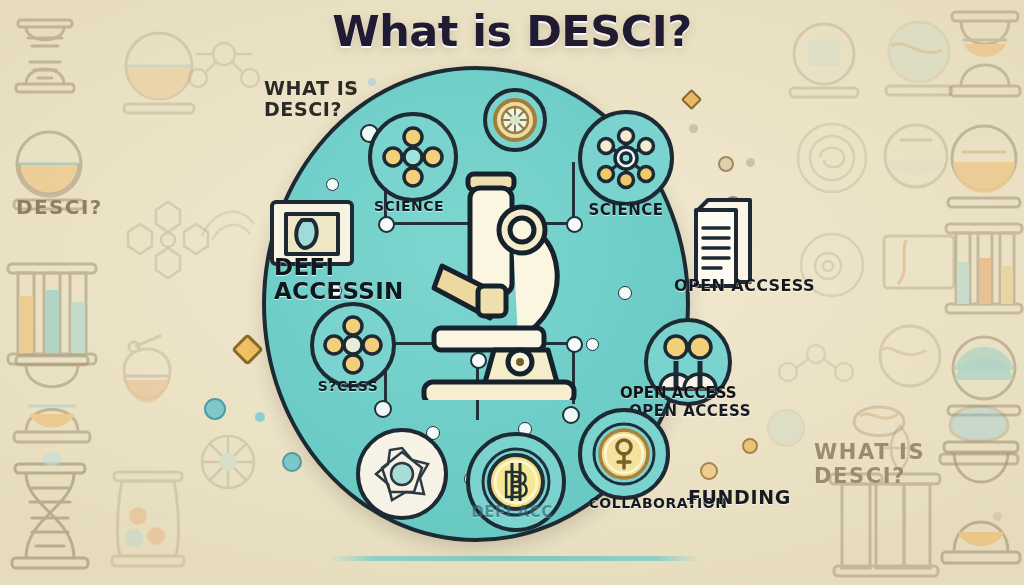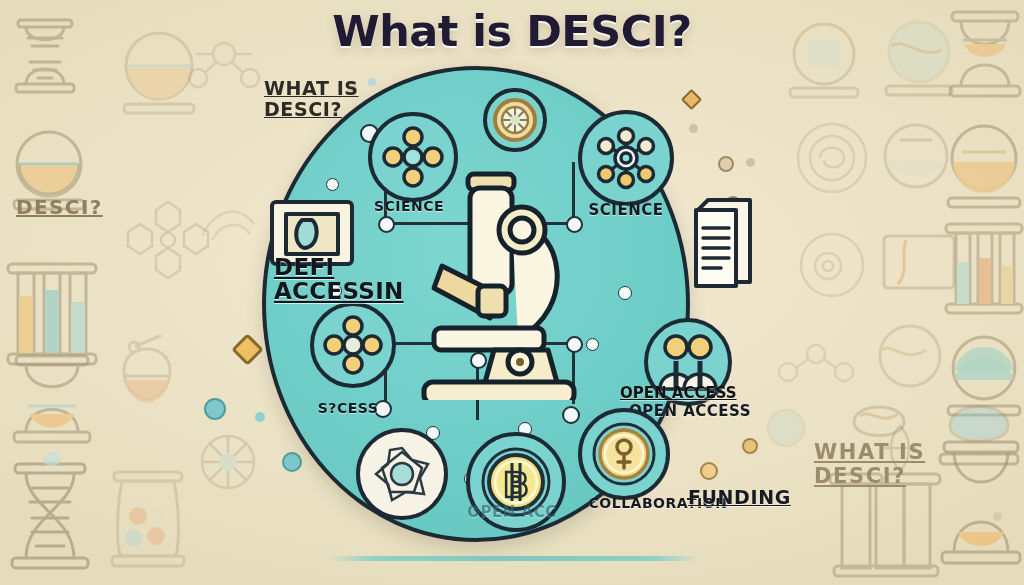--- a/index.html
+++ b/index.html
@@ -48,21 +48,21 @@
   }
 
   
   #title{
     position:absolute;left:0;right:0;top:6px;text-align:center;
     font-size:43px;font-weight:800;letter-spacing:-.5px;
     color:#201a33;
     text-shadow:0 2px 0 rgba(255,255,255,.85), 0 4px 10px rgba(120,110,80,.25);
   }
   
-  .annot{position:absolute;white-space:pre-line;text-decoration:underline;}
+  .annot{position:absolute;white-space:pre-line;}
   .annot.dark{color:#2c2a26;font-size:19px;font-weight:600;letter-spacing:.6px;line-height:1.12;}
   .annot.faded{color:#a89878;font-size:19px;font-weight:500;letter-spacing:1.2px;line-height:1.15;}
   .annot.faded2{color:#b0a182;font-size:21px;font-weight:500;letter-spacing:1.6px;line-height:1.15;}
   .annot.boldtag{color:#15181d;font-size:16px;font-weight:700;letter-spacing:.4px;
     text-shadow:0 1px 0 rgba(255,255,255,.7);}
 
   .bullet-diamond{position:absolute;width:11px;height:11px;background:#e9b96b;
     border:2px solid #8a6a2c;transform:rotate(45deg);border-radius:2px;}
 
   
@@ -508,21 +508,21 @@
       <g stroke="#1d2a33" stroke-width="3.5">
         <path d="M31 31 31 13M31 31 31 49M31 31 13 31M31 31 49 31"></path>
         <circle cx="31" cy="31" r="9" fill="#e5eedd"></circle>
         <circle cx="31" cy="12" r="9" fill="#f2cf79"></circle>
         <circle cx="31" cy="50" r="9" fill="#f2cf79"></circle>
         <circle cx="12" cy="31" r="9" fill="#f2cf79"></circle>
         <circle cx="50" cy="31" r="9" fill="#f2cf79"></circle>
       </g>
     </svg>
   </div>
-  <div class="node-label" style="left:348px;top:400px;font-size:14px;text-align:center;">S?CESS</div>
+  <div class="node-label" style="left:348px;top:378px;font-size:14px;text-align:center;">S?CESS</div>
 
   <div class="node teal" style="left:644px;top:318px;width:80px;height:80px;">
     <svg width="66" height="62" viewBox="0 0 66 62">
       <g stroke="#1d2a33" stroke-width="3.5">
         <circle cx="21" cy="16" r="11" fill="#f2cf79"></circle>
         <circle cx="45" cy="16" r="11" fill="#f2cf79"></circle>
         <path d="M5 58 C5 38 37 38 37 58z" fill="#f8f5e8"></path>
         <path d="M29 58 C29 38 61 38 61 58z" fill="#f8f5e8"></path>
         <path d="M21 30 L21 58M45 30 L45 58" stroke-width="5"></path>
       </g>
@@ -542,21 +542,21 @@
 
   <div class="node teal" style="left:466px;top:432px;width:92px;height:92px;border-color:#1d2a33;background:#7ad3ce;">
     <svg width="74" height="74" viewBox="0 0 74 74">
       <circle cx="37" cy="37" r="33" fill="none" stroke="#20303a" stroke-width="3"></circle>
       <circle cx="37" cy="37" r="27" fill="#f3e07c" stroke="#20303a" stroke-width="4"></circle>
       <circle cx="37" cy="37" r="21" fill="#f6e88f" stroke="#fbf6d8" stroke-width="3"></circle>
       <text x="37" y="52" text-anchor="middle" font-family="'DejaVu Sans',sans-serif" font-size="34" font-weight="bold" fill="none" stroke="#20303a" stroke-width="2.5">B</text>
       <path d="M33 18v38M41 18v38" stroke="#20303a" stroke-width="3"></path>
     </svg>
   </div>
-  <div class="node-label ghost" style="left:512px;top:503px;font-size:15px;font-weight:700;color:#2f5f6d;opacity:.6;">OPEN ACC</div>
+  <div class="node-label ghost" style="left:512px;top:503px;font-size:15px;font-weight:700;color:#2f5f6d;opacity:.6;">DEFI ACC</div>
 
   <div class="node teal" style="left:578px;top:408px;width:84px;height:84px;">
     <svg width="66" height="66" viewBox="0 0 66 66">
       <circle cx="33" cy="33" r="30" fill="none" stroke="#20303a" stroke-width="3"></circle>
       <circle cx="33" cy="33" r="24" fill="#f0d98a" stroke="#a8823a" stroke-width="3.5"></circle>
       <circle cx="33" cy="33" r="19" fill="#f4e39f" stroke="#fbf6d8" stroke-width="2.5"></circle>
       <g fill="none" stroke="#7a5f28" stroke-width="3.5" stroke-linecap="round">
         <circle cx="33" cy="26" r="7"></circle>
         <path d="M33 33v14M27 41h12"></path>
       </g>
@@ -580,20 +580,21 @@
     <svg width="78" height="96" viewBox="0 0 78 96">
       <g stroke="#1d2a33" stroke-width="4" stroke-linejoin="round">
         <path d="M22 6 h42 v82 h-52 v-72z" fill="#faf6e8"></path>
         <path d="M10 16 h40 v76 h-40z" fill="#fdfbf2"></path>
         <g stroke-width="3.5" stroke-linecap="round">
           <path d="M17 34h26M17 44h26M17 54h26M17 64h26M17 74h18"></path>
         </g>
       </g>
     </svg>
   </div>
+  <div class="annot boldtag" style="left:674px;top:276px;font-size:16px;">OPEN ACCSESS</div>
 
   <div id="title">What is DESCI?</div>
 
   <div class="annot dark" style="left:264px;top:78px;">WHAT IS
 DESCI?</div>
 
   <div class="annot faded" style="left:16px;top:196px;letter-spacing:1.4px;color:#8e7f60;font-weight:600;font-size:20px;">DESCI?</div>
 
   <span class="bullet-diamond" style="left:684px;top:92px;"></span>
 

